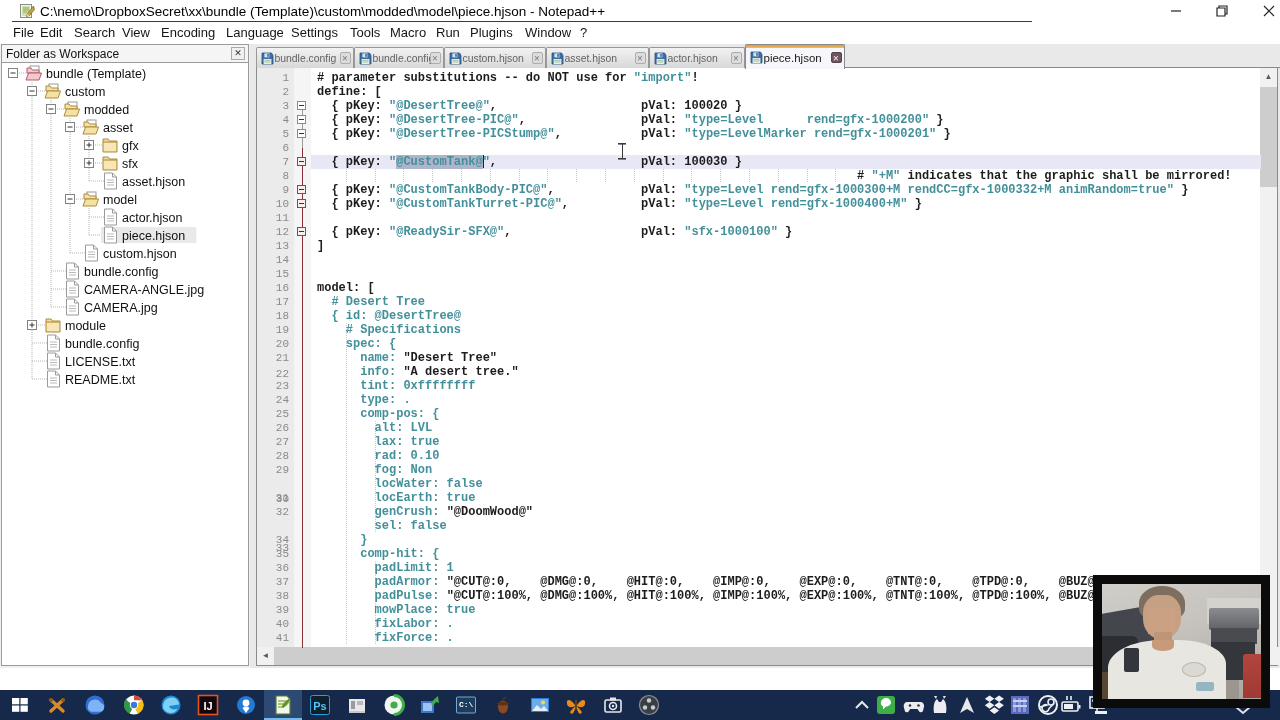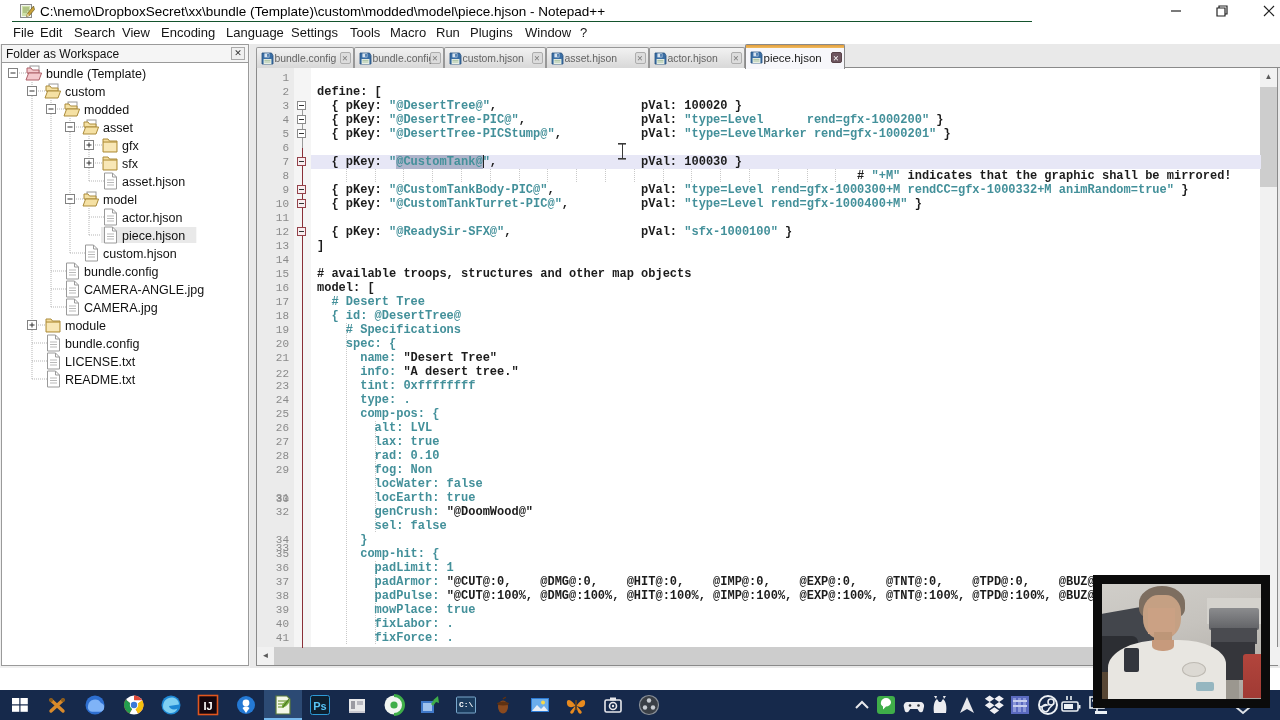--- a/index.html
+++ b/index.html
@@ -456,34 +456,34 @@
 <div class="ig" style="left:319.2px;top:101px"></div>
 <div class="ig" style="left:348.0px;top:101px"></div>
 <div class="ig" style="left:376.8px;top:101px"></div>
 <div class="ig" style="left:405.6px;top:101px"></div>
 <div class="ig" style="left:434.4px;top:101px"></div>
 <div class="ig" style="left:463.2px;top:101px"></div>
 <div class="ig" style="left:492.0px;top:101px"></div>
 <div class="ig" style="left:520.8px;top:101px"></div>
 <div class="ig" style="left:549.6px;top:101px"></div>
 <div class="ig" style="left:578.4px;top:101px"></div>
+<div class="cl" style="top:3px"># parameter substitutions -- do NOT use for <span class="s">"import"</span>!</div>
 <div class="cl" style="top:17px">define: [</div>
 <div class="cl" style="top:31px">  { pKey: <span class="s">"@DesertTree@"</span>,                    pVal: 100020 }</div>
 <div class="cl" style="top:45px">  { pKey: <span class="s">"@DesertTree-PIC@"</span>,                pVal: <span class="s">"type=Level      rend=gfx-1000200"</span> }</div>
 <div class="cl" style="top:59px">  { pKey: <span class="s">"@DesertTree-PICStump@"</span>,           pVal: <span class="s">"type=LevelMarker rend=gfx-1000201"</span> }</div>
 <div class="cl" style="top:73px"></div>
 <div class="cl" style="top:87px">  { pKey: <span class="s">"@CustomTank@"</span>,                    pVal: 100030 }</div>
 <div class="cl" style="top:101px">                                                                           # <span class="s">"+M"</span> indicates that the graphic shall be mirrored!</div>
 <div class="cl" style="top:115px">  { pKey: <span class="s">"@CustomTankBody-PIC@"</span>,            pVal: <span class="s">"type=Level rend=gfx-1000300+M rendCC=gfx-1000332+M animRandom=true"</span> }</div>
 <div class="cl" style="top:129px">  { pKey: <span class="s">"@CustomTankTurret-PIC@"</span>,          pVal: <span class="s">"type=Level rend=gfx-1000400+M"</span> }</div>
 <div class="cl" style="top:143px"></div>
 <div class="cl" style="top:157px">  { pKey: <span class="s">"@ReadySir-SFX@"</span>,                  pVal: <span class="s">"sfx-1000100"</span> }</div>
 <div class="cl" style="top:171px">]</div>
 <div class="cl" style="top:185px"></div>
-<div class="cl" style="top:199px"># available troops, structures and other map objects</div>
 <div class="cl" style="top:213px">model: [</div>
 <div class="cl" style="top:227px"><span class="s">  # Desert Tree</span></div>
 <div class="cl" style="top:241px"><span class="s">  { id: @DesertTree@</span></div>
 <div class="cl" style="top:255px"><span class="s">    # Specifications</span></div>
 <div class="cl" style="top:269px"><span class="s">    spec: {</span></div>
 <div class="cl" style="top:283px"><span class="s">      name: </span>"Desert Tree"</div>
 <div class="cl" style="top:297px"><span class="s">      info: </span>"A desert tree."</div>
 <div class="cl" style="top:311px"><span class="s">      tint: 0xffffffff</span></div>
 <div class="cl" style="top:325px"><span class="s">      type: .</span></div>
 <div class="cl" style="top:339px"><span class="s">      comp-pos: {</span></div>

